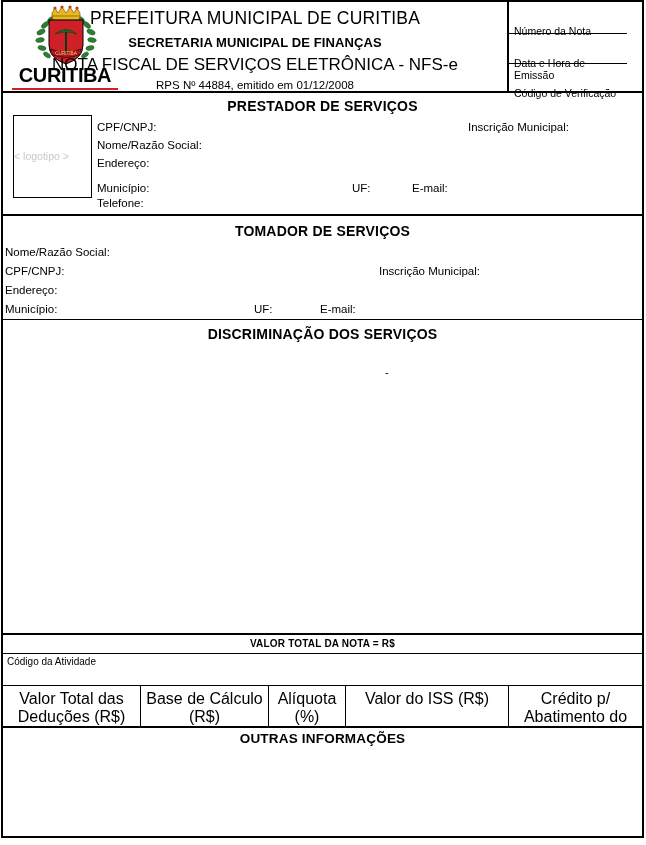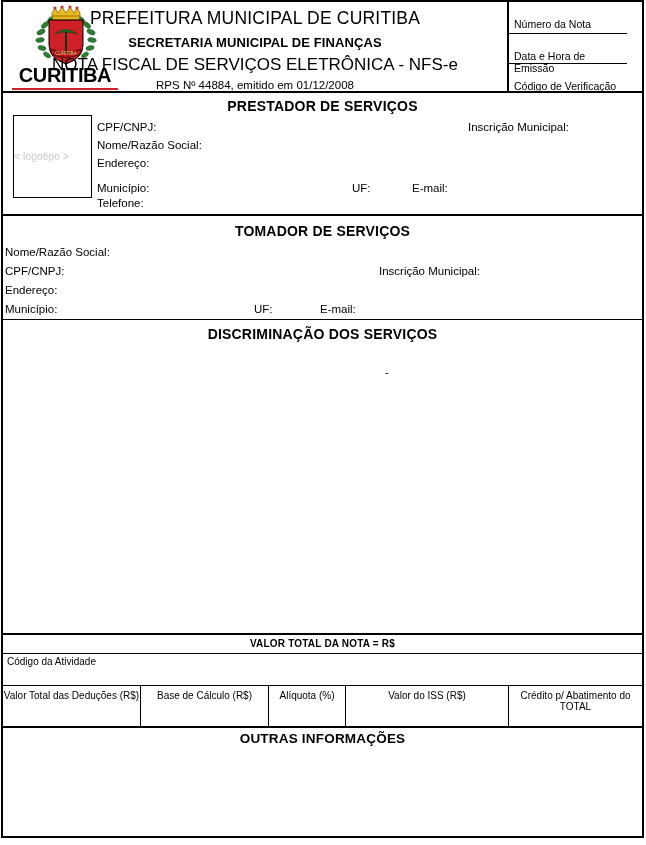--- a/index.html
+++ b/index.html
@@ -134,21 +134,21 @@
     border-left: 2px solid #000;
     box-sizing: border-box;
   }
   .hdr-box {
     position: absolute;
     left: 0;
     width: 118px;
     box-sizing: border-box;
     font-size: 10.5px;
     color: #000;
-    padding: 16px 0 0 5px;
+    padding: 23px 0 0 5px;
   }
   .hdr-box.b1 { top: 0px;  height: 31px; }
   .hdr-box.b2 { top: 31px; height: 30px; border-top: 1px solid #000; }
   .hdr-box.b3 { top: 61px; height: 30px; border-top: 1px solid #000; }
 
   
   .section-title {
     position: absolute;
     left: 0; right: 0;
     font-size: 14px;
@@ -252,21 +252,21 @@
     height: 42px;
     border-bottom: 2px solid #000;
   }
   .tax-cell {
     position: absolute;
     top: 0;
     height: 42px;
     box-sizing: border-box;
     border-right: 1px solid #000;
     text-align: center;
-    font-size: 10px;
+    font-size: 16px;
     color: #000;
     padding-top: 4px;
     overflow: hidden;
   }
   .tax-cell.last { border-right: none; }
 
   
   #sec-outras {
     top: 728px;
     height: 108px;

